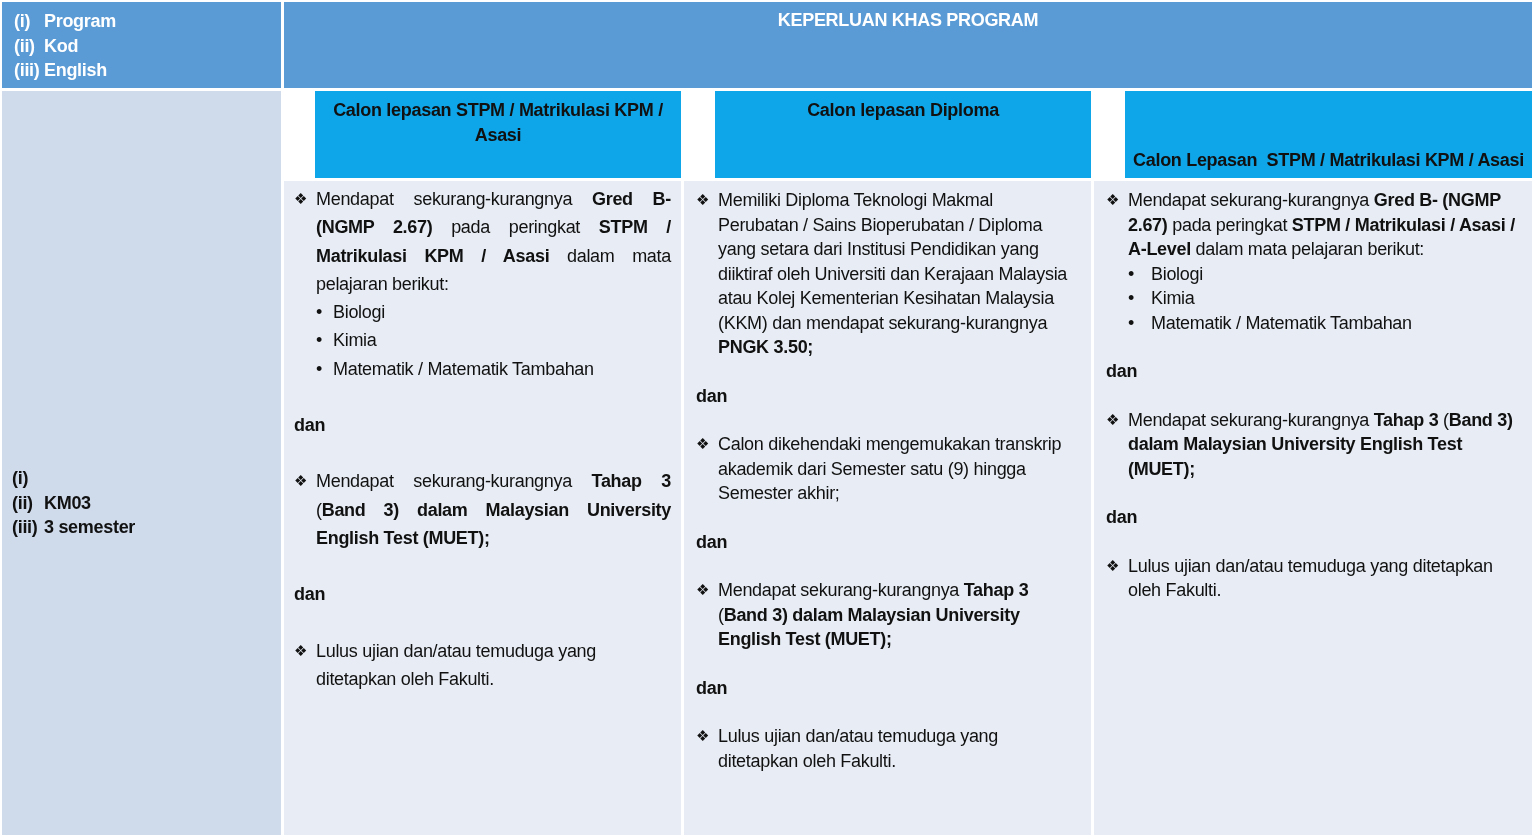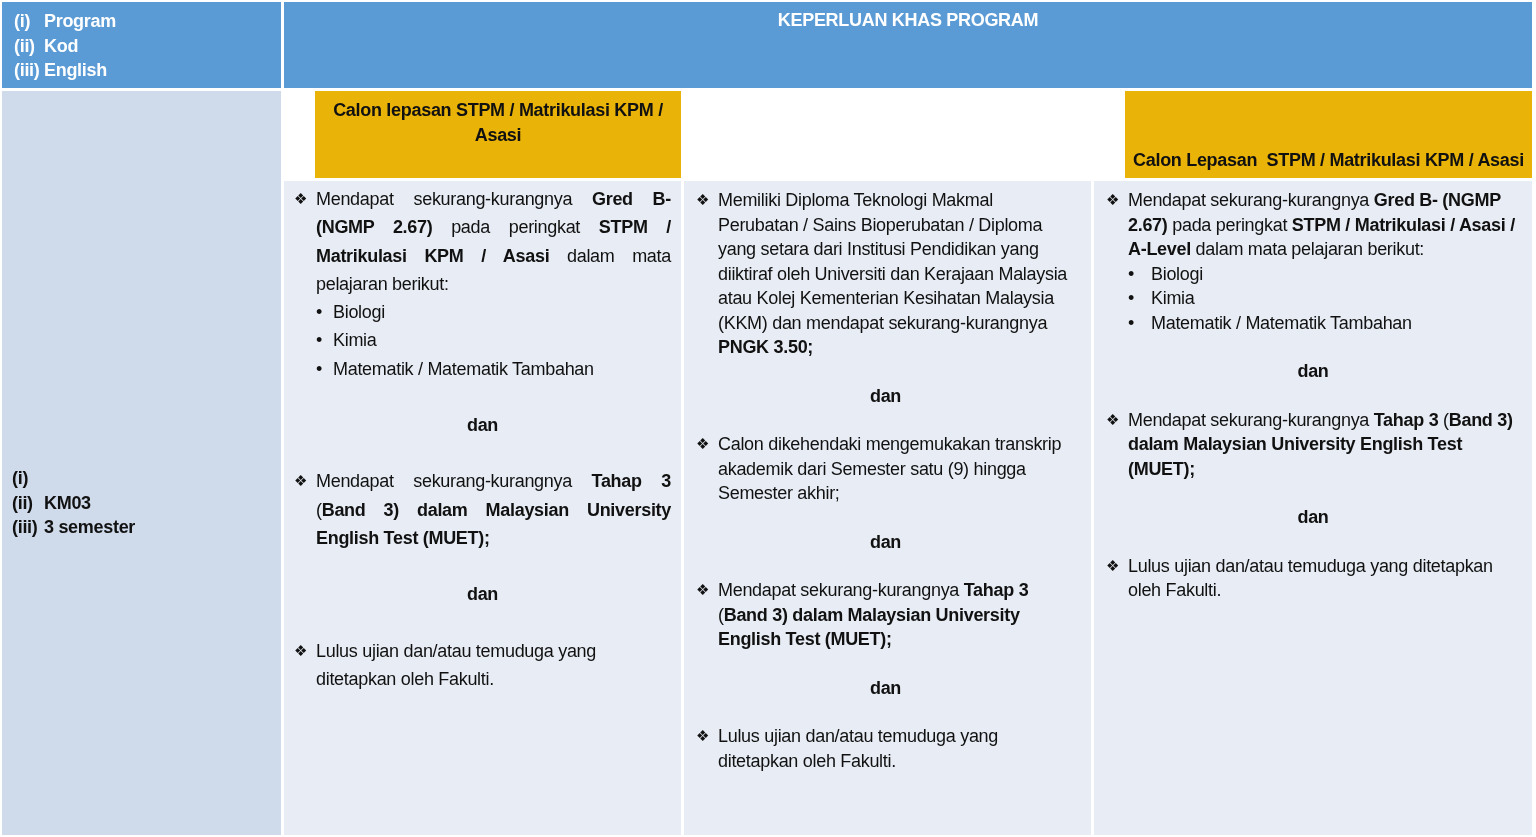--- a/index.html
+++ b/index.html
@@ -10,21 +10,21 @@
       position: absolute; left: 0; top: 0; width: 1536px; height: 837px;
       display: grid;
       grid-template-columns: 279px 397px 407px 1fr;
       grid-template-rows: 86px 87px 1fr;
       gap: 3px;
       background: #ffffff;
       padding: 2px 4px 2px 2px;
     }
     .cell { position: relative; }
     .hdr { background: #5b9bd5; color: #ffffff; font-weight: bold; font-size: 18px; letter-spacing: -0.3px; }
-    .sub { background: #eab308; margin-left: 31px; }
+    .sub { background: #0ea5e9; margin-left: 31px; }
     .body { background: #e8edf5; }
 
     .hdr-left { grid-column: 1; grid-row: 1; padding: 7px 12px; line-height: 24.5px; }
     .hdr-left .row { display: flex; }
     .hdr-left .num { display: inline-block; width: 30px; }
     .hdr-right { grid-column: 2 / 5; grid-row: 1; text-align: center; padding-top: 8px; }
 
     .prog { grid-column: 1; grid-row: 2 / 4; background: #cfdaeb; padding: 0 10px; display: flex; flex-direction: column; justify-content: center; font-weight: bold; font-size: 18px; line-height: 24.5px; letter-spacing: -0.3px; }
     .prog .row { display: flex; }
     .prog .num { flex: 0 0 32px; }
@@ -41,21 +41,21 @@
     .dia { flex: 0 0 22px; font-size: 15px; position: relative; top: 0px; }
     .txt { flex: 1; }
     .justify { text-align: justify; text-align-last: left; }
     b { font-weight: bold; }
 
     .subs { list-style: none; padding-left: 22px; }
     .subs li { display: flex; }
     .subs .dot { flex: 0 0 17px; text-align: left; }
     .col3 .subs .dot { flex: 0 0 23px; }
 
-    .dan { text-align: center; font-weight: bold; }
+    .dan { text-align: left; font-weight: bold; }
     .col1 .dan { margin: 28px 0; }
     .col1 .dan1 { margin: 28px 0 28px 0; }
     .col2 .dan { margin: 24px 0; }
     .col3 .dan { margin: 24px 0; }
   </style>
 </head>
 <body>
 
 <div class="table">
 
@@ -87,20 +87,23 @@
       </div>
       <div class="row">
         <span class="num">(iii)</span>
         <span>3 semester</span>
       </div>
     </div>
   </div>
 
   <div class="cell sub subhead" style="grid-column:2;grid-row:2">
     <div>Calon lepasan STPM / Matrikulasi KPM / Asasi</div>
+  </div>
+  <div class="cell sub subhead" style="grid-column:3;grid-row:2">
+    <div>Calon lepasan Diploma</div>
   </div>
   <div class="cell sub subhead" style="grid-column:4;grid-row:2;white-space:pre">
     <div>Calon Lepasan  STPM / Matrikulasi KPM / Asasi</div>
     <div>(Bukan Tahun Semasa) / A-Level</div>
   </div>
 
   <div class="cell body content col1" style="grid-column:2;grid-row:3">
     <div class="item">
       <span class="dia">❖</span>
       <span class="txt justify"><span>Mendapat sekurang-kurangnya </span><b>Gred B- (NGMP 2.67)</b><span> pada peringkat </span><b>STPM / Matrikulasi KPM / Asasi</b><span> dalam mata pelajaran berikut:</span></span>

